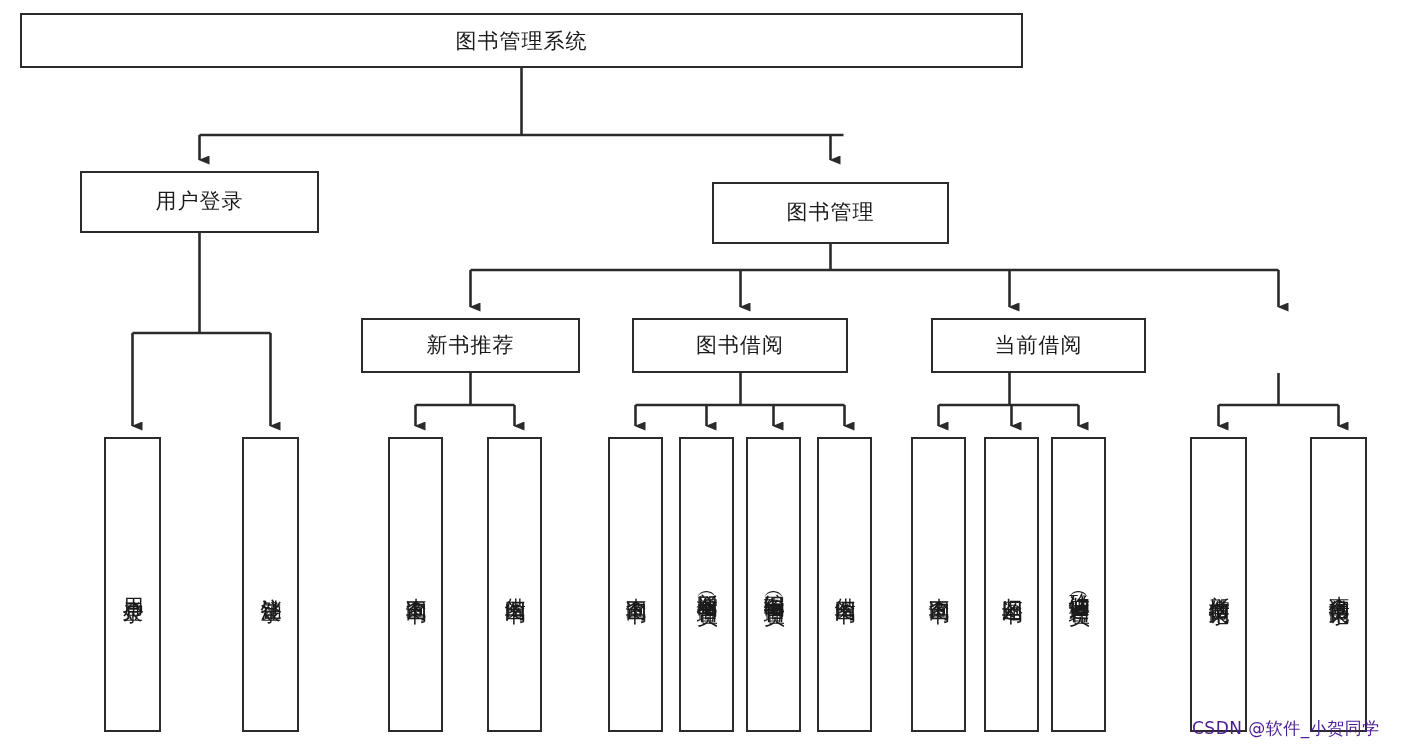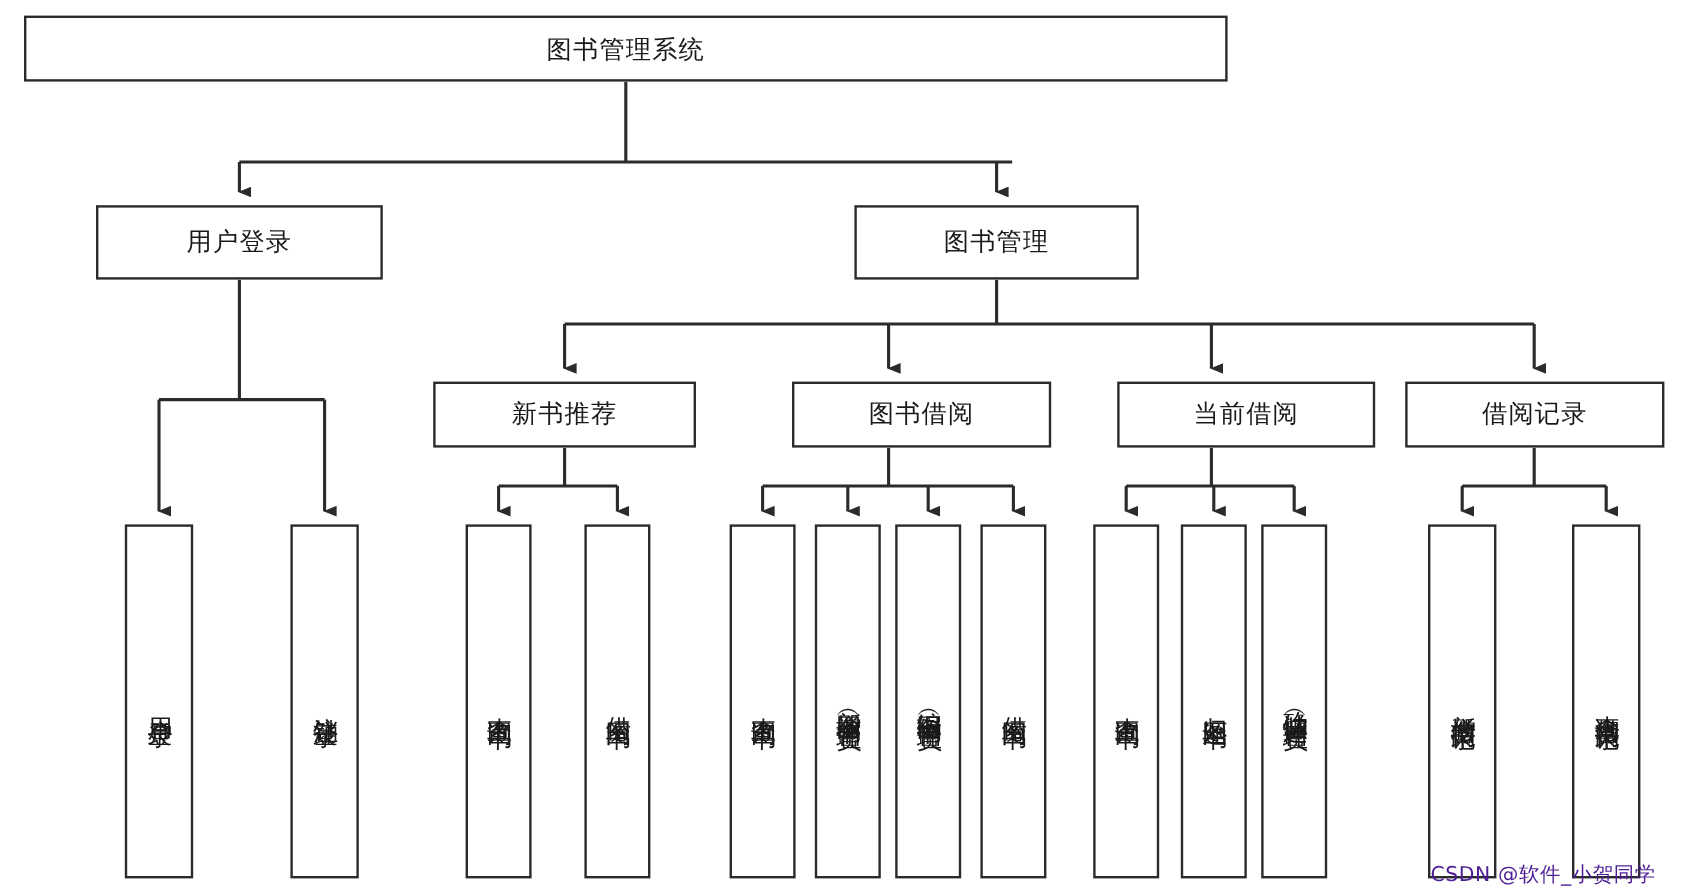--- a/index.html
+++ b/index.html
@@ -118,26 +118,25 @@
       <path d="M1278.5,373 L1278.5,405"></path>
       <path d="M1218.5,405 L1338.5,405"></path>
       <path d="M1218.5,405 L1218.5,426" marker-end="url(#arrowhead)"></path>
       <path d="M1338.5,405 L1338.5,426" marker-end="url(#arrowhead)"></path>
     </g>
   </svg>
 
   <div class="node node-root" style="left:20px; top:13px; width:1003px; height:55px;">图书管理系统</div>
 
   <div class="node node-h" style="left:80px; top:171px; width:239px; height:62px;">用户登录</div>
-  <div class="node node-h" style="left:712px; top:171px; width:237px; height:62px;text-align:right;">图书管理</div>
+  <div class="node node-h" style="left:712px; top:182px; width:237px; height:62px;text-align:right;">图书管理</div>
 
   <div class="node node-h" style="left:361px; top:318px; width:219px; height:55px;">新书推荐</div>
-  <div class="node node-h" style="left:660px; top:318px; width:216px; height:55px;">图书借阅</div>
+  <div class="node node-h" style="left:632px; top:318px; width:216px; height:55px;">图书借阅</div>
   <div class="node node-h" style="left:902px; top:318px; width:215px; height:55px;margin-left:29px;">当前借阅</div>
-  <div class="node node-h" style="left:1171px; top:318px; width:216px; height:55px;">借阅记录</div>
 
   <div class="node node-v" style="left:104px; top:437px; width:57px; height:295px;">用户登录</div>
   <div class="node node-v" style="left:242px; top:437px; width:57px; height:295px;">注销登录</div>
 
   <div class="node node-v" style="left:388px; top:437px; width:55px; height:295px;">查询图书</div>
   <div class="node node-v" style="left:487px; top:437px; width:55px; height:295px;">借阅图书</div>
 
   <div class="node node-v" style="left:608px; top:437px; width:55px; height:295px;">查询图书</div>
   <div class="node node-v" style="left:679px; top:437px; width:55px; height:295px;">新增图书（管理员）</div>
   <div class="node node-v" style="left:746px; top:437px; width:55px; height:295px;">编辑图书（管理员）</div>

